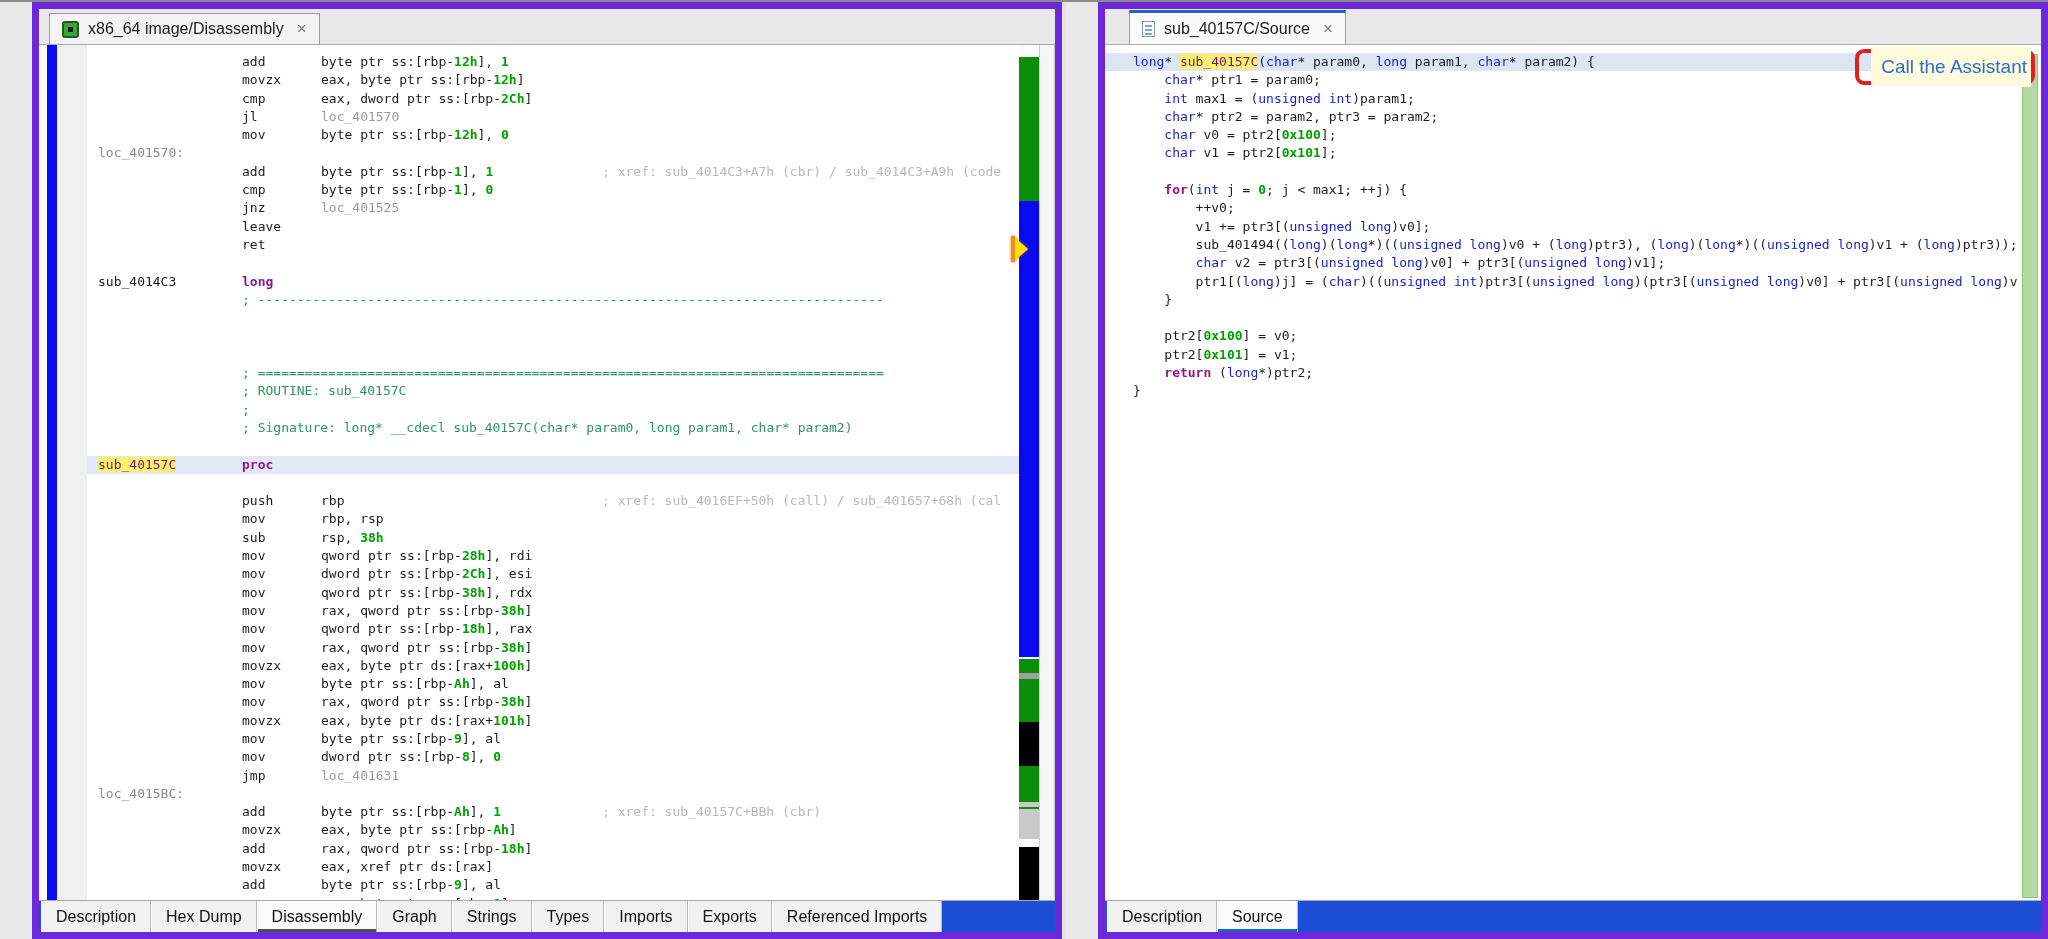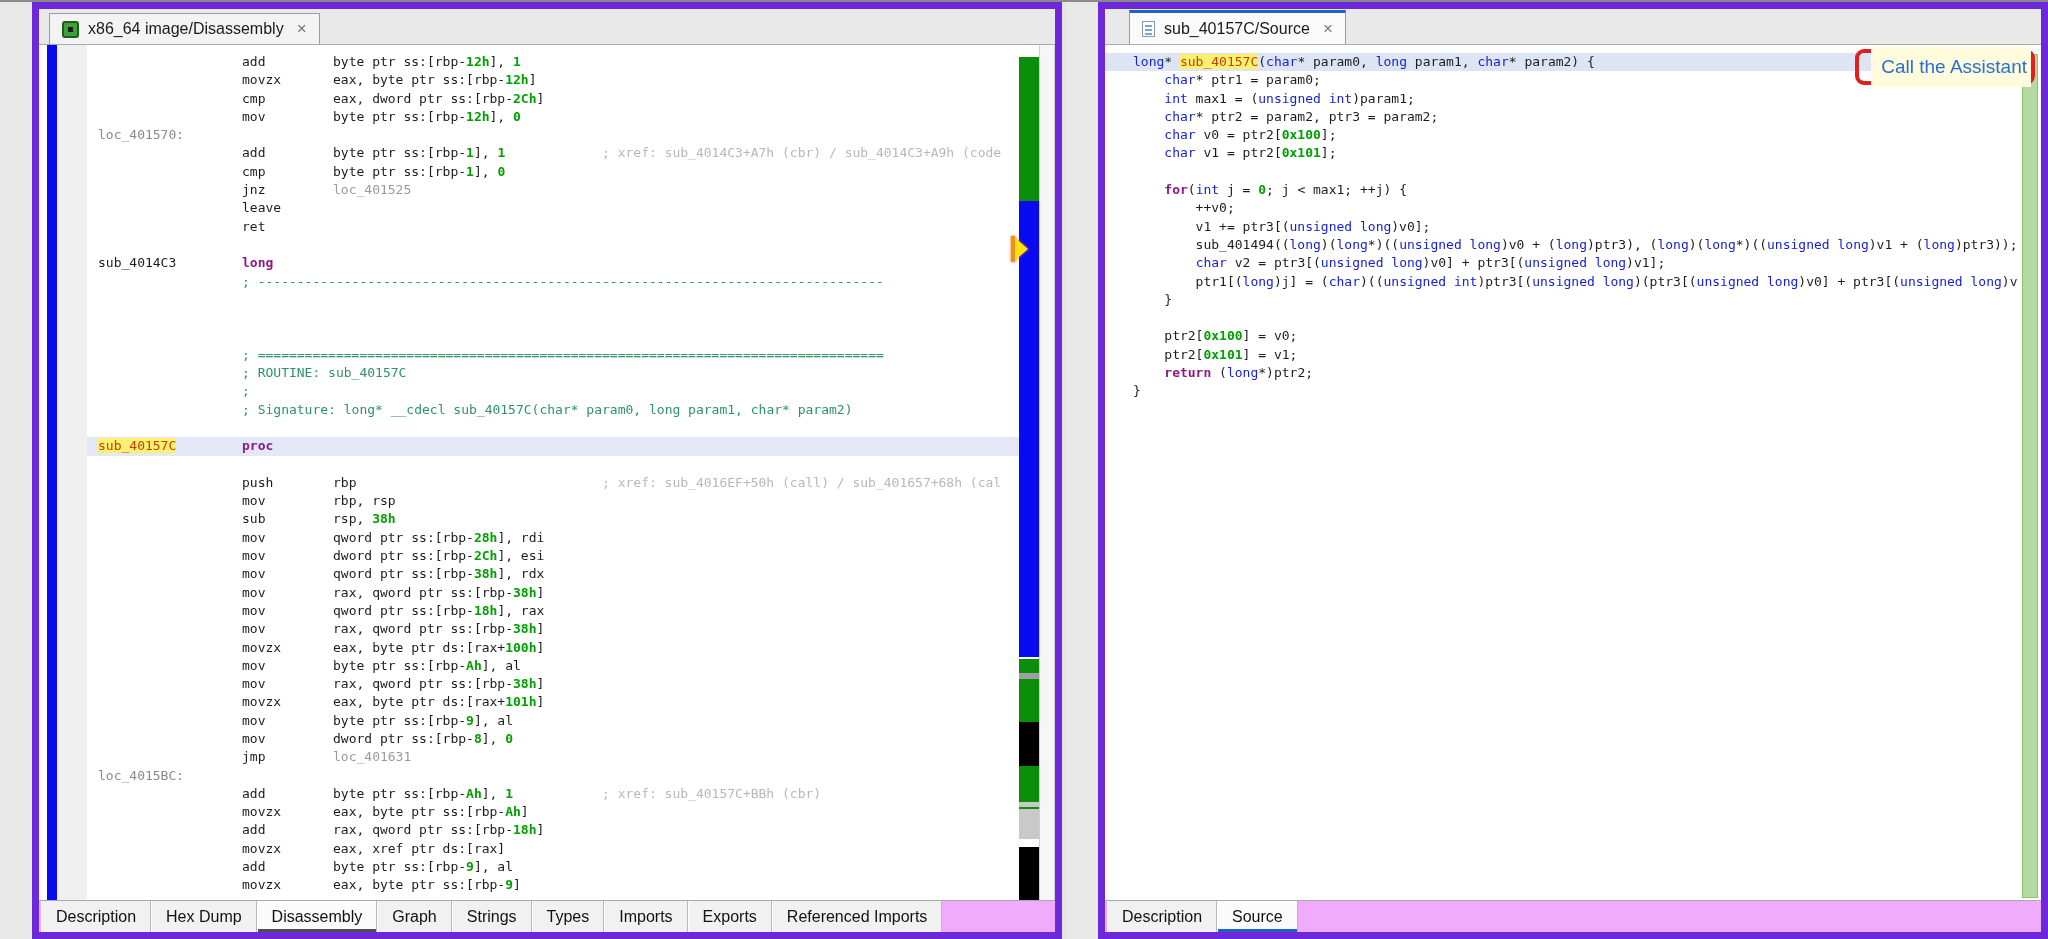--- a/index.html
+++ b/index.html
@@ -23,55 +23,55 @@
 
   
   .content{flex:1;display:flex;position:relative;background:#fff;overflow:hidden;}
   .nav-white{width:8px;background:#fdfdfd;flex:none;}
   .nav-blue{width:10px;background:#0a0af0;flex:none;}
   .gutter{width:30px;background:#f0f0f0;flex:none;}
   .codearea{flex:1;overflow:hidden;position:relative;padding-top:8px;font-family:"DejaVu Sans Mono",monospace;font-size:13px;line-height:18.3px;color:#1c1c1c;}
   .dl{position:relative;height:18.3px;white-space:pre;}
   .dl.row-hl{background:#e4e7f6;}
   .dcol{position:absolute;top:0;}
-  .col0{left:11px;}.col1{left:155px;}.col2{left:246px;}.col3{left:515px;}
+  .col0{left:11px;}.col1{left:155px;}.col2{left:234px;}.col3{left:515px;}
   .sl{height:18.3px;white-space:pre;}
   .sl.row-cur{background:#dde5f5;margin-left:-28px;padding-left:28px;}
   .srcarea{padding-left:28px;}
 
   
   .sg-p{color:#1c1c1c;}
   .sg-n{color:#00a000;font-weight:bold;}
   .sg-k{color:#1823cf;}
   .sg-m{color:#8b1a89;font-weight:bold;}
   .sg-w{color:#8b1a89;font-weight:bold;}
   .sg-r{color:#9a9a9a;}
   .sg-c{color:#b8b8b8;}
   .sg-g{color:#2e9464;}
   .sg-l{color:#8a8a8a;}
   .sg-s{color:#1c1c1c;}
-  .sg-h{background:#fbf16e;color:#c2410c;}
+  .sg-h{background:#fbf16e;color:#701a75;}
 
   
   .minimap{width:20px;position:relative;background:#fdfdfd;flex:none;}
   .mm-seg{position:absolute;left:0;width:100%;}
   .mm-marker{position:absolute;left:-6px;width:0;height:0;border-top:13px solid transparent;border-bottom:13px solid transparent;border-left:15px solid #ffe20a;filter:drop-shadow(0 0 1.5px #e07d00);}
   .mm-marker::before{content:"";position:absolute;left:-17px;top:-13px;width:4px;height:26px;background:#ef8e1b;}
   .vscroll{width:16px;background:#f6f6f6;border-left:1px solid #cfcfcf;border-right:1px solid #cfcfcf;flex:none;}
 
   
   .greenbar{width:16px;background:#b4d9a1;border:1px solid #8cc474;margin:9px 3px 2px 2px;position:relative;flex:none;}
   .fold{position:absolute;top:-1px;left:-1px;width:0;height:0;border-top:12px solid #f6e84b;border-right:12px solid transparent;}
 
   
   .assist{position:absolute;top:4px;right:6px;width:180px;height:36px;border:4px solid #e01f1f;border-radius:9px;display:flex;align-items:center;justify-content:flex-end;}
   .assist-label{background:#fffbdc;color:#2b6fd3;font-size:19px;padding:9px 4px 9px 10px;white-space:nowrap;}
 
   
-  .tabstrip-bottom{height:32px;background:#f0abfc;border-top:1px solid #a9a9a9;display:flex;align-items:stretch;flex:none;padding-left:2px;}
+  .tabstrip-bottom{height:32px;background:#1d4ed8;border-top:1px solid #a9a9a9;display:flex;align-items:stretch;flex:none;padding-left:2px;}
   .btab{display:flex;align-items:center;padding:0 14px;font-size:16px;color:#111;background:#f1f1f1;border-right:1px solid #b9b9b9;border-left:1px solid #fdfdfd;white-space:nowrap;}
   .btab.active{background:#fbfbfb;box-shadow:inset 0 -3px 0 #4f4f4f;}
   .btab.active.blue{box-shadow:inset 0 -3px 0 #1f62c8;}
 </style>
 </head>
 <body>
 
 <div class="app">
 
   <div class="pane left">
@@ -83,20 +83,21 @@
       </div>
     </div>
     <div class="content">
       <div class="nav-white"></div>
       <div class="nav-blue"></div>
       <div class="gutter"></div>
       <div class="codearea" id="disasm">
           <div class="dl"><span class="dcol col1"><span class="sg-p">add</span></span><span class="dcol col2"><span class="sg-p">byte ptr ss:[rbp-</span><span class="sg-n">12h</span><span class="sg-p">], </span><span class="sg-n">1</span></span></div>
           <div class="dl"><span class="dcol col1"><span class="sg-p">movzx</span></span><span class="dcol col2"><span class="sg-p">eax, byte ptr ss:[rbp-</span><span class="sg-n">12h</span><span class="sg-p">]</span></span></div>
           <div class="dl"><span class="dcol col1"><span class="sg-p">cmp</span></span><span class="dcol col2"><span class="sg-p">eax, dword ptr ss:[rbp-</span><span class="sg-n">2Ch</span><span class="sg-p">]</span></span></div>
+          <div class="dl"><span class="dcol col1"><span class="sg-p">jl</span></span><span class="dcol col2"><span class="sg-r">loc_401570</span></span></div>
           <div class="dl"><span class="dcol col1"><span class="sg-p">mov</span></span><span class="dcol col2"><span class="sg-p">byte ptr ss:[rbp-</span><span class="sg-n">12h</span><span class="sg-p">], </span><span class="sg-n">0</span></span></div>
           <div class="dl"><span class="dcol col0"><span class="sg-l">loc_401570:</span></span></div>
           <div class="dl"><span class="dcol col1"><span class="sg-p">add</span></span><span class="dcol col2"><span class="sg-p">byte ptr ss:[rbp-</span><span class="sg-n">1</span><span class="sg-p">], </span><span class="sg-n">1</span></span><span class="dcol col3"><span class="sg-c">; xref: sub_4014C3+A7h (cbr) / sub_4014C3+A9h (code</span></span></div>
           <div class="dl"><span class="dcol col1"><span class="sg-p">cmp</span></span><span class="dcol col2"><span class="sg-p">byte ptr ss:[rbp-</span><span class="sg-n">1</span><span class="sg-p">], </span><span class="sg-n">0</span></span></div>
           <div class="dl"><span class="dcol col1"><span class="sg-p">jnz</span></span><span class="dcol col2"><span class="sg-r">loc_401525</span></span></div>
           <div class="dl"><span class="dcol col1"><span class="sg-p">leave</span></span></div>
           <div class="dl"><span class="dcol col1"><span class="sg-p">ret</span></span></div>
           <div class="dl"></div>
           <div class="dl"><span class="dcol col0"><span class="sg-s">sub_4014C3</span></span><span class="dcol col1"><span class="sg-w">long</span></span></div>
           <div class="dl"><span class="dcol col1"><span class="sg-g">; --------------------------------------------------------------------------------</span></span></div>

